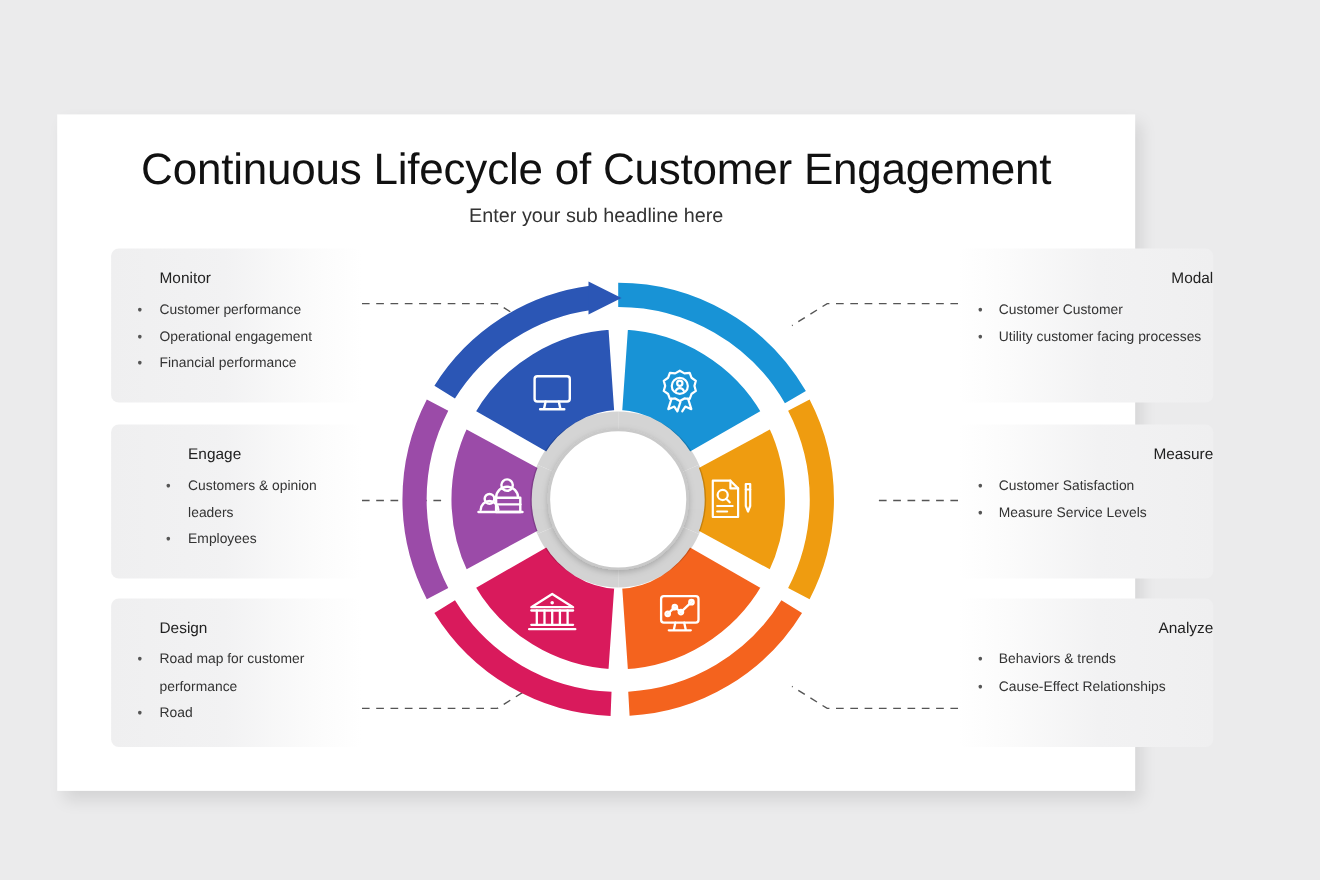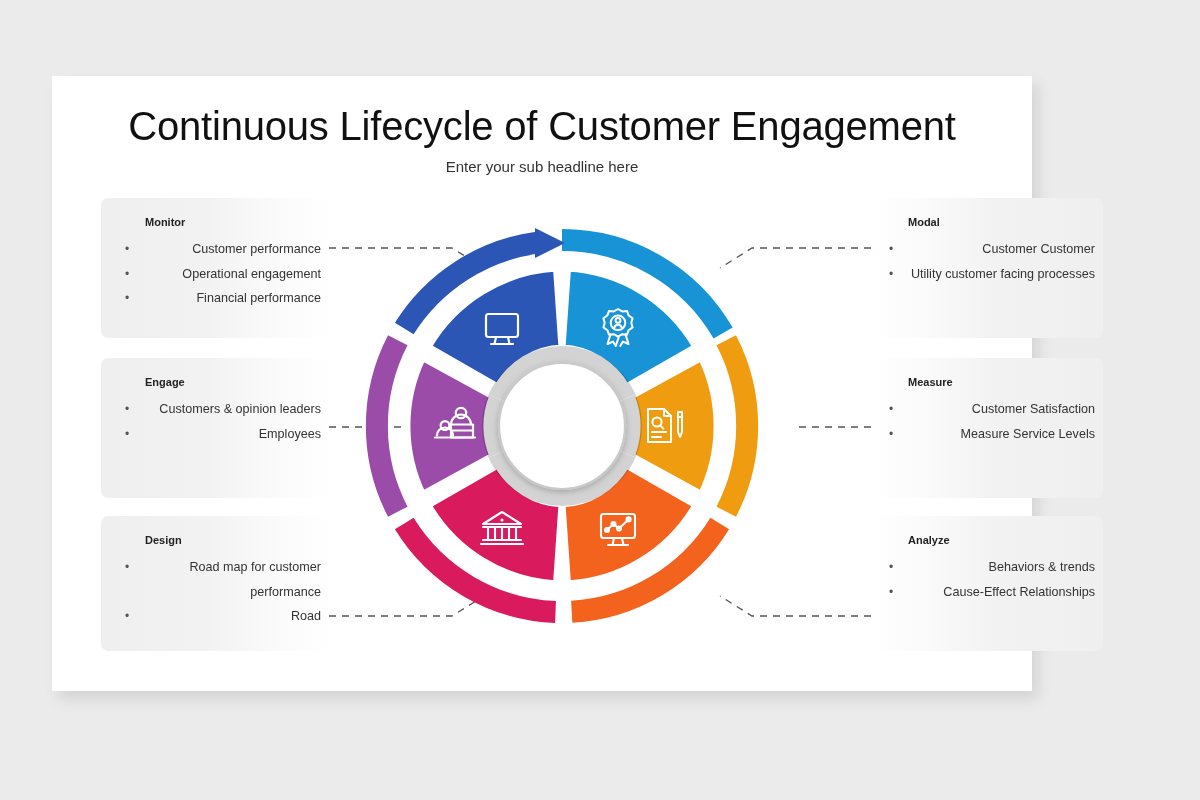--- a/index.html
+++ b/index.html
@@ -11,21 +11,21 @@
     width: 1200px;
     height: 800px;
     background: #ebebec;
     font-family: "Liberation Sans", sans-serif;
     overflow: hidden;
   }
 
   #slide {
     position: absolute;
     left: 52px;
-    top: 76px;
+    top: 104px;
     width: 980px;
     height: 615px;
     background: #ffffff;
     box-shadow: 6px 8px 14px rgba(0,0,0,0.10);
   }
 
   
   #title {
     position: absolute;
     left: 0;
@@ -37,54 +37,53 @@
     color: #111111;
     letter-spacing: -0.2px;
     white-space: nowrap;
   }
   #subtitle {
     position: absolute;
     left: 0;
     top: 82px;
     width: 100%;
     text-align: center;
-    font-size: 15px;
+    font-size: 18px;
     color: #333333;
   }
 
   
   .card {
     position: absolute;
     border-radius: 7px;
     box-sizing: border-box;
   }
   .card.left {
     left: 49px;
     width: 228px;
     background: linear-gradient(to right, #efeff0 0%, #f2f2f3 45%, #fbfbfb 80%, #ffffff 100%);
   }
   .card.right {
     left: 819px;
     width: 232px;
     background: linear-gradient(to left, #efeff0 0%, #f2f2f3 45%, #fbfbfb 80%, #ffffff 100%);
   }
   .card-title {
-    font-size: 11px;
-    font-weight: bold;
+    font-size: 14px;
+    font-weight: normal;
     color: #222222;
     margin: 0 0 9px 0;
   }
   .card.left .card-title { padding-left: 44px; }
-  .card.right .card-title { padding-left: 37px; }
+  .card.right .card-title { padding-left: 37px; text-align: right; }
 
   .bullets {
     list-style: none;
     margin: 0;
     padding: 0;
-    text-align: right;
   }
   .bullets li {
     position: relative;
     font-size: 12.6px;
     color: #333333;
     line-height: 24.5px;
     padding-left: 44px;
     padding-right: 8px;
   }
   .card.right .bullets li { padding-left: 37px; }
@@ -264,21 +263,21 @@
     <div class="card-body">
       <div class="card-title">Monitor</div>
       <ul class="bullets">
         <li>Customer  performance</li>
         <li>Operational engagement</li>
         <li>Financial performance</li>
       </ul>
     </div>
   </div>
 
-  <div class="card left" style="top:282px; height:140px;">
+  <div class="card left" style="top:282px; height:140px;padding-left:26px;">
     <div class="card-body">
       <div class="card-title">Engage</div>
       <ul class="bullets">
         <li>Customers &amp; opinion leaders</li>
         <li>Employees</li>
       </ul>
     </div>
   </div>
 
   <div class="card left" style="top:440px; height:135px;">

